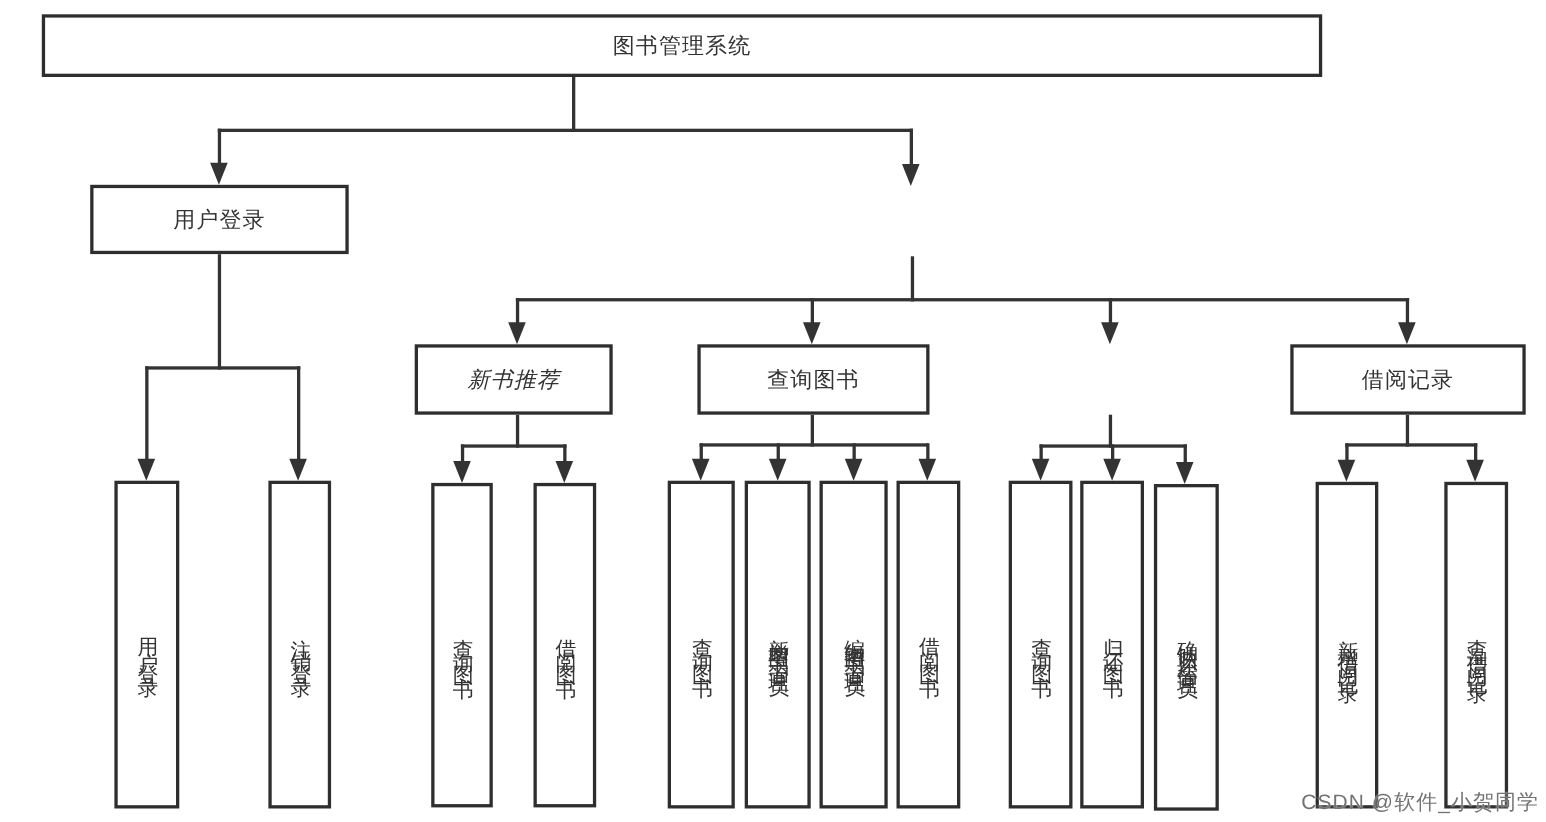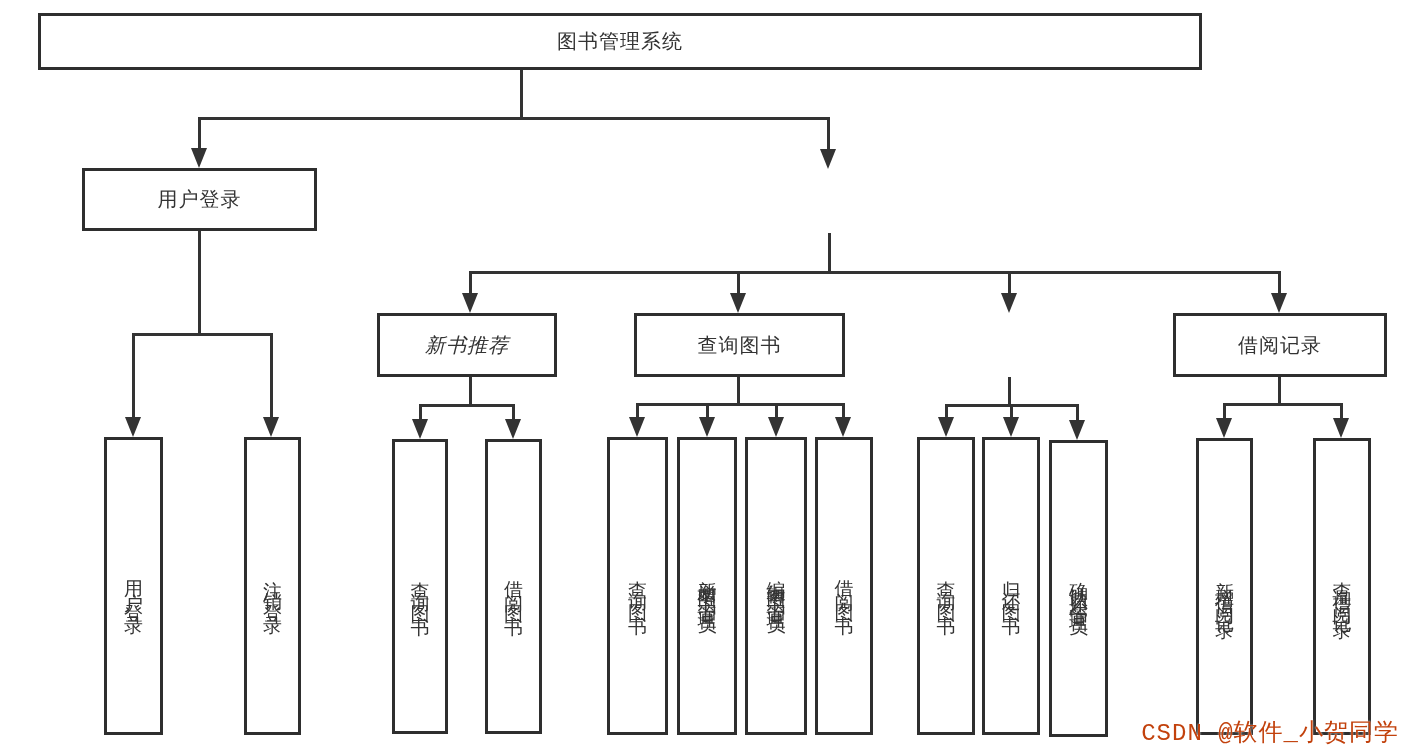--- a/index.html
+++ b/index.html
@@ -40,27 +40,26 @@
     position:absolute;
     width:0;height:0;
     border-left:8px solid transparent;
     border-right:8px solid transparent;
     border-top:20px solid #333333;
     z-index:1;
   }
   .watermark{
     position:absolute;
     top:716px;right:6px;
-    font-size:24px;
-    color:#c2410c;
+    font-size:19px;
+    color:#737373;
     text-shadow:0 0 2px #ffffff;
     letter-spacing:1px;
     z-index:5;
     white-space:nowrap;
-    font-family:Liberation Mono, monospace;
   }
 </style>
 </head>
 <body>
 
 <div id="stage">
 
   <div class="box" style="left:38px;top:13px;width:1164px;height:57px;font-family:Liberation Mono, monospace;">图书管理系统</div>
 
   <div class="vline" style="left:520px;top:70px;height:49px;"></div>

